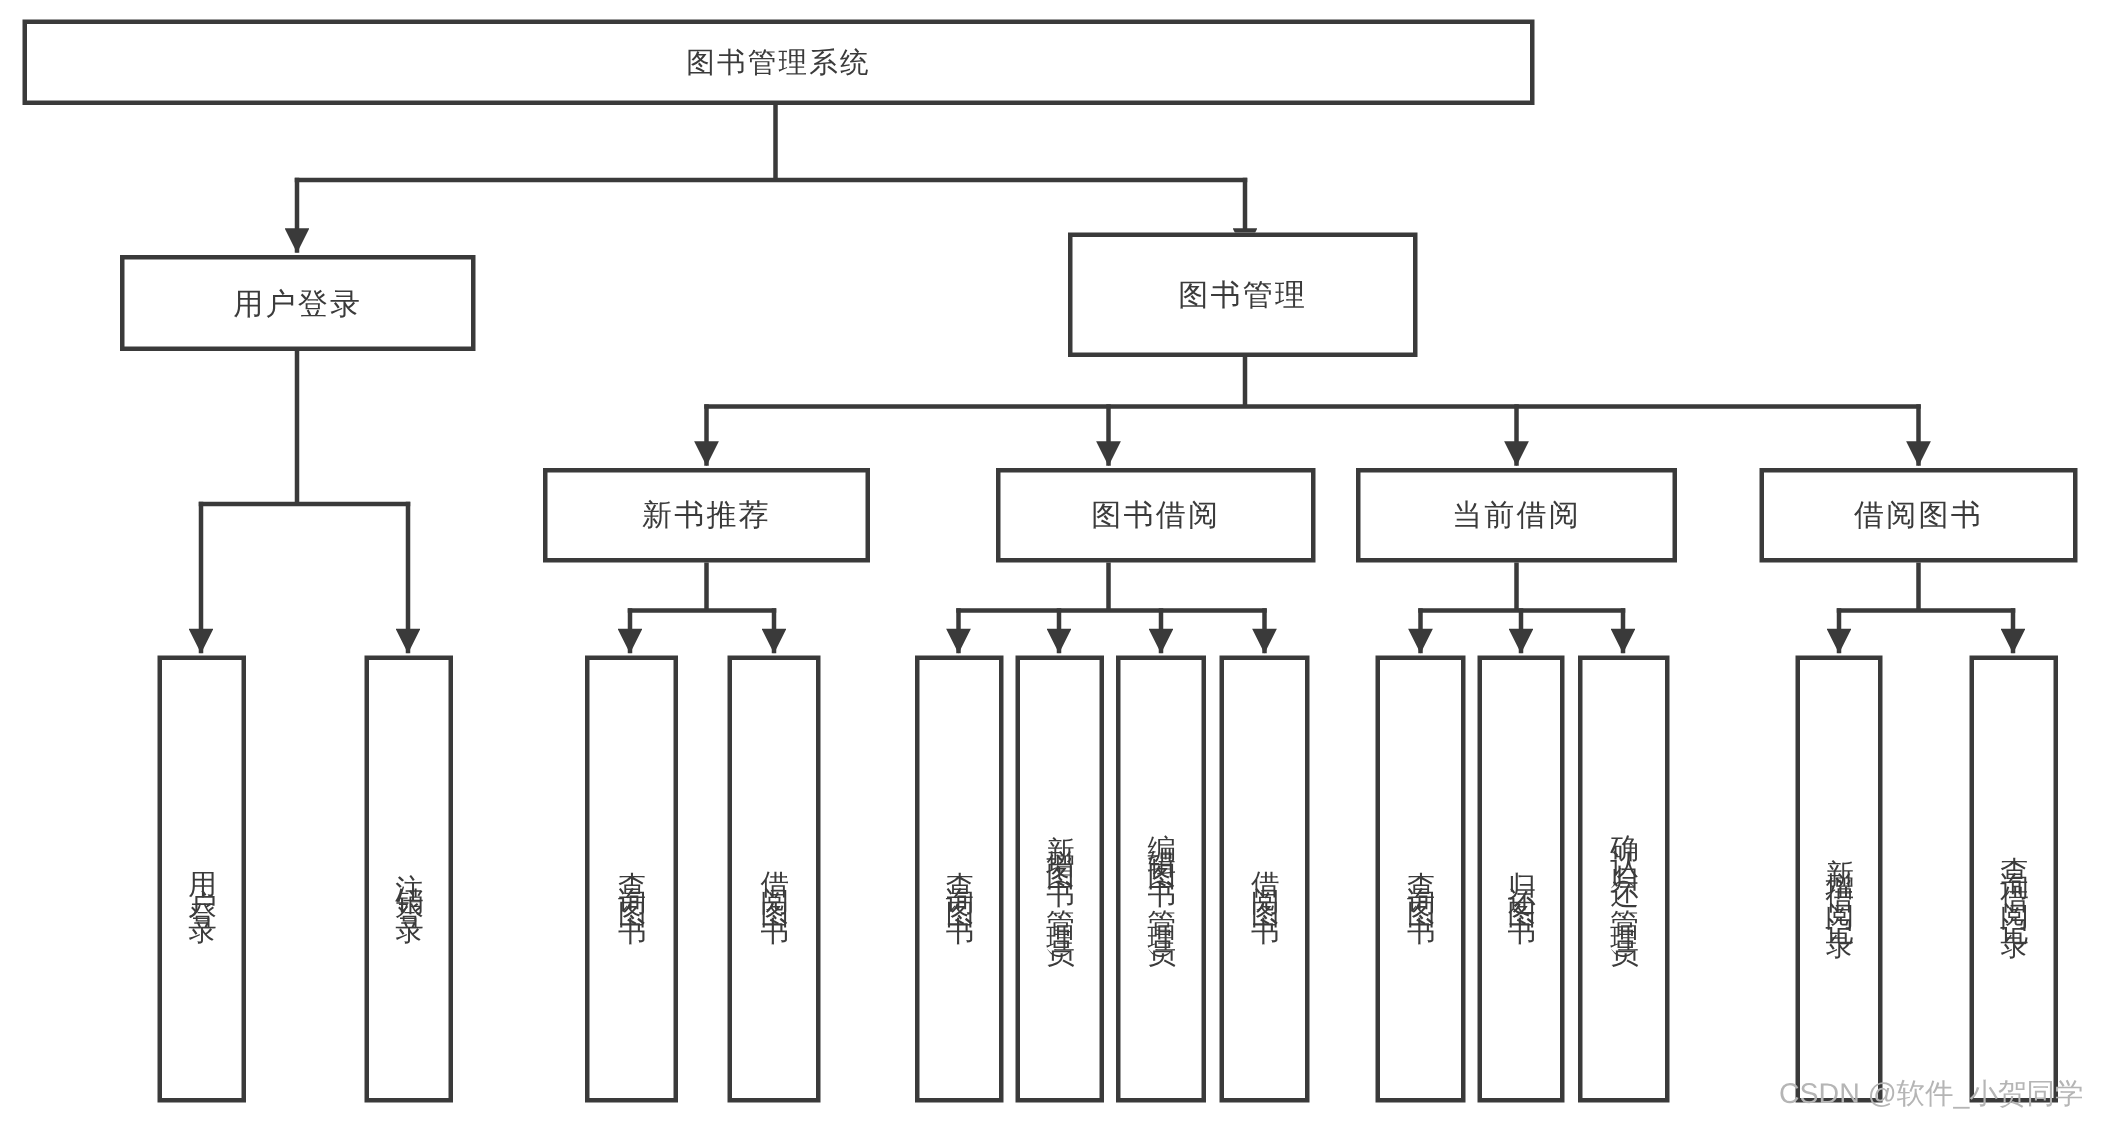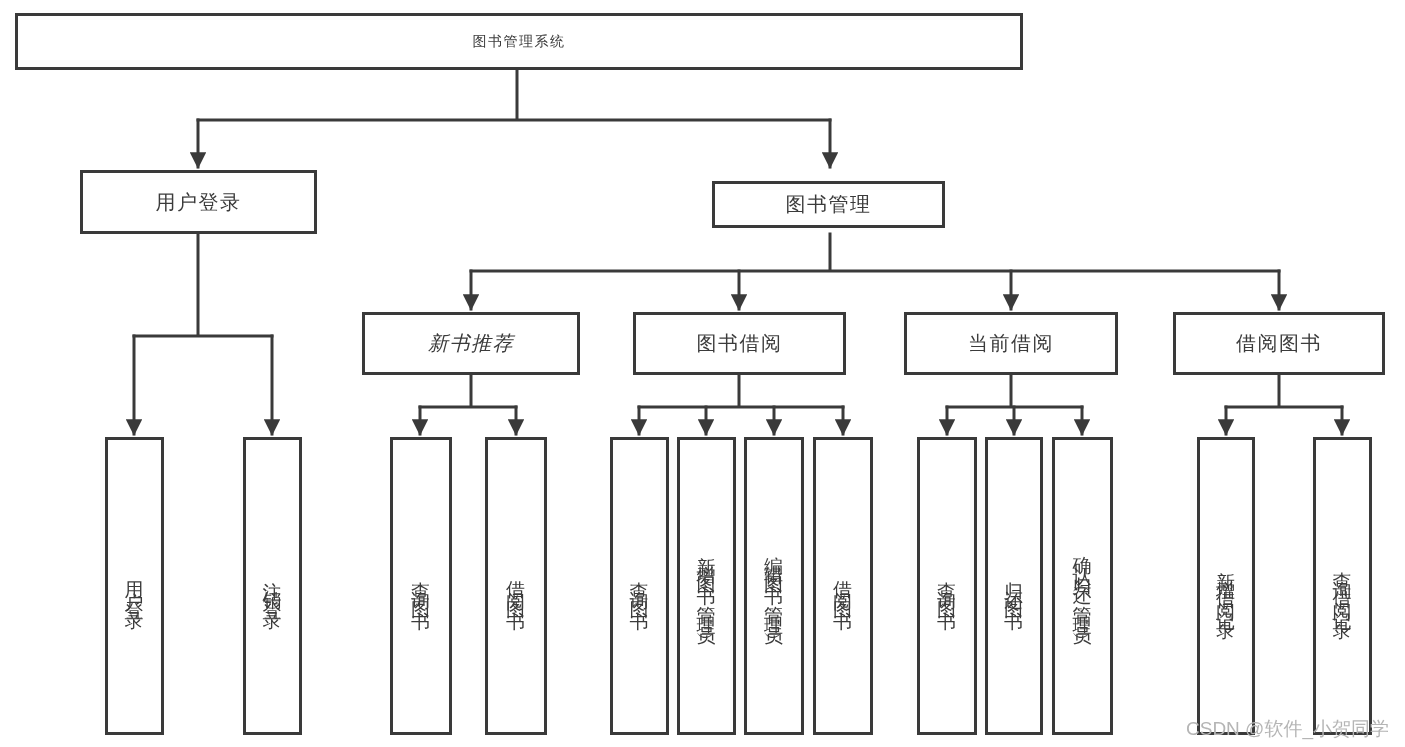--- a/index.html
+++ b/index.html
@@ -19,21 +19,21 @@
     position: absolute;
     box-sizing: border-box;
     border: 3px solid var(--line, #3a3a3a);
     background: #ffffff;
     display: flex;
     align-items: center;
     justify-content: center;
     z-index: 2;
   }
   .h-label { font-size: 20px; letter-spacing: 1.5px; white-space: nowrap; }
-  .root-label { font-size: 14px; }
+  .root-label { font-size: 19px; }
   .vtext {
     writing-mode: vertical-rl;
     text-orientation: mixed;
     font-size: 19px;
     line-height: 1;
     letter-spacing: 10px;
     white-space: nowrap;
   }
   .watermark {
     position: absolute;
@@ -91,28 +91,28 @@
     <path d="M1342 407 V434" marker-end="url(#arrow)"></path>
   </svg>
 
   <div class="node" style="left:15px; top:13px; width:1008px; height:57px;">
     <span class="h-label root-label">图书管理系统</span>
   </div>
 
   <div class="node" style="left:80px; top:170px; width:237px; height:64px;">
     <span class="h-label">用户登录</span>
   </div>
-  <div class="node" style="left:712px; top:181px; width:233px; height:47px;">
+  <div class="node" style="left:712px; top:155px; width:233px; height:83px;">
     <span class="h-label">图书管理</span>
   </div>
 
-  <div class="node" style="left:362px; top:312px; width:218px; height:63px;font-style:italic;">
+  <div class="node" style="left:362px; top:312px; width:218px; height:63px;">
     <span class="h-label">新书推荐</span>
   </div>
-  <div class="node" style="left:633px; top:312px; width:213px; height:63px;">
+  <div class="node" style="left:664px; top:312px; width:213px; height:63px;">
     <span class="h-label">图书借阅</span>
   </div>
   <div class="node" style="left:904px; top:312px; width:214px; height:63px;text-align:center;">
     <span class="h-label">当前借阅</span>
   </div>
   <div class="node" style="left:1173px; top:312px; width:212px; height:63px;">
     <span class="h-label">借阅图书</span>
   </div>
 
   <div class="node leaf" style="left:105px; top:437px; width:59px; height:298px;">

